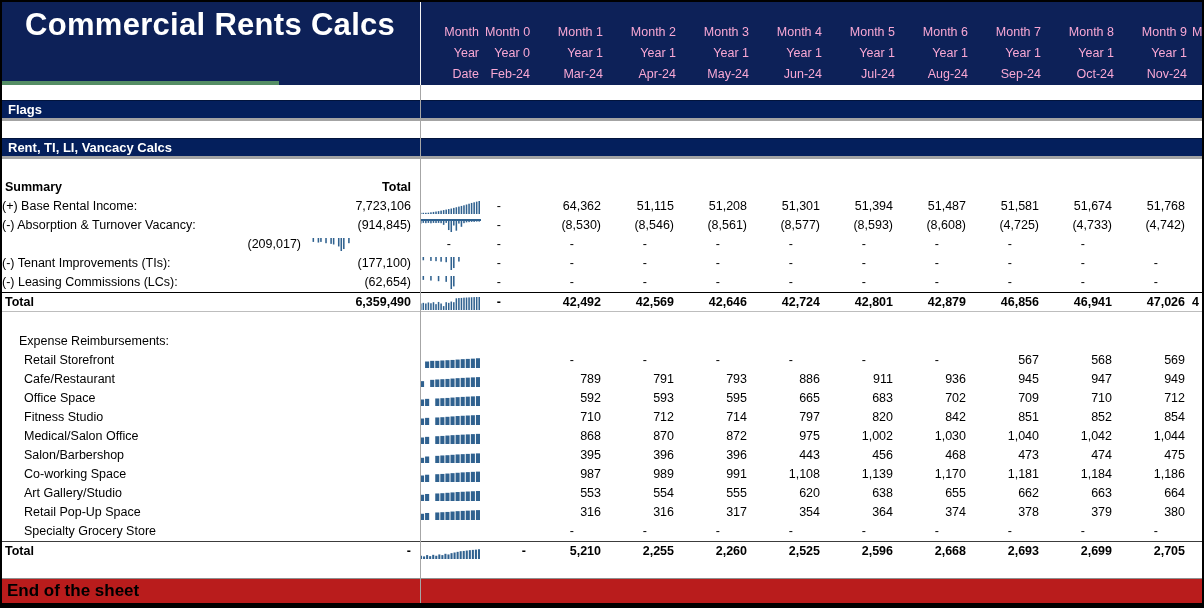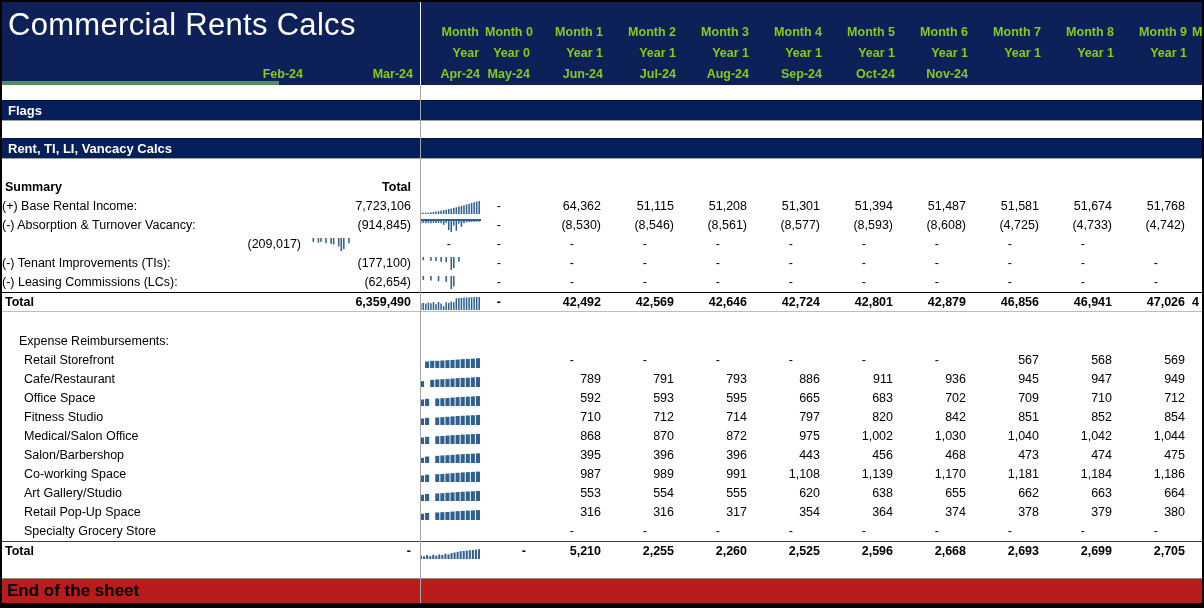--- a/index.html
+++ b/index.html
@@ -1,31 +1,31 @@
 <!DOCTYPE html>
 <html><head>
 <meta charset="utf-8">
 <style>
   html,body{margin:0;padding:0;background:#fff;}
   #sheet{position:relative;width:1204px;height:608px;box-sizing:border-box;
     border:2px solid #000;border-bottom-width:5px;background:#fff;overflow:hidden;
     font-family:"Liberation Sans",sans-serif;color:#000;}
   
   #band{position:relative;height:83px;background:#0d2158;}
-  #title{position:absolute;left:6px;top:5px;color:#fff;font-size:31px;font-weight:400;letter-spacing:.3px;}
+  #title{position:absolute;left:23px;top:5px;color:#fff;font-size:31px;font-weight:700;letter-spacing:.3px;}
   #green-accent{position:absolute;left:0;bottom:0;width:277px;height:4px;background:#548d64;}
   #headgrid{position:absolute;left:0;top:20px;right:0;}
-  .hrow{display:grid;grid-template-columns:306px 110px 67px 50px repeat(9,73px) minmax(0,1fr);height:21px;align-items:center;color:#84cc16;font-weight:bold;}
+  .hrow{display:grid;grid-template-columns:306px 110px 67px 50px repeat(9,73px) minmax(0,1fr);height:21px;align-items:center;color:#f9a8d4;}
   .hrow .h-label{grid-column:1/4;text-align:right;padding-right:6px;font-size:12.5px;}
   .hrow .h-cell{text-align:right;padding-right:5px;font-size:12.5px;white-space:nowrap;overflow:hidden;}
   .hrow .c-cut{overflow:visible;text-align:left;padding:0;}
   
   .gap{width:100%;}
   .secbar{height:21px;box-sizing:border-box;background:#041f5c;color:#fff;font-weight:700;font-size:13px;
-    display:flex;align-items:center;padding-left:6px;border-top:1px solid #02143c;border-bottom:1px solid #a3a3a3;}
+    display:flex;align-items:center;padding-left:6px;border-top:1px solid #02143c;border-bottom:3px solid #a3a3a3;}
   .row{display:grid;grid-template-columns:306px 110px 67px 50px repeat(9,73px) minmax(0,1fr);height:19px;align-items:center;}
   .cell{font-size:12.5px;white-space:nowrap;overflow:hidden;line-height:19px;}
   .c-label{}
   .c-num{text-align:right;padding-right:7px;}
   .c-num.dash{padding-right:34px;}
   .dash-tight .c-num.dash{padding-right:9px;}
   .c-spark{display:flex;align-items:center;padding-left:2px;}
   .c-cut{overflow:visible;padding:0;}
   .sum-head .c-label,.sum-head .c-num{font-weight:700;padding-left:3px;}
   .exp-head .c-label{font-weight:400;padding-left:17px;}
@@ -72,20 +72,21 @@
           <div class="cell h-cell">Year 1</div>
           <div class="cell h-cell">Year 1</div>
           <div class="cell h-cell">Year 1</div>
           <div class="cell h-cell">Year 1</div>
           <div class="cell h-cell">Year 1</div>
           <div class="cell h-cell">Year 1</div>
           <div class="cell h-cell">Year 1</div>
           <div class="cell h-cell c-cut"></div>
         </div>
         <div class="hrow">
+          <div class="cell h-label">Date</div>
           <div class="cell h-cell">Feb-24</div>
           <div class="cell h-cell">Mar-24</div>
           <div class="cell h-cell">Apr-24</div>
           <div class="cell h-cell">May-24</div>
           <div class="cell h-cell">Jun-24</div>
           <div class="cell h-cell">Jul-24</div>
           <div class="cell h-cell">Aug-24</div>
           <div class="cell h-cell">Sep-24</div>
           <div class="cell h-cell">Oct-24</div>
           <div class="cell h-cell">Nov-24</div>

